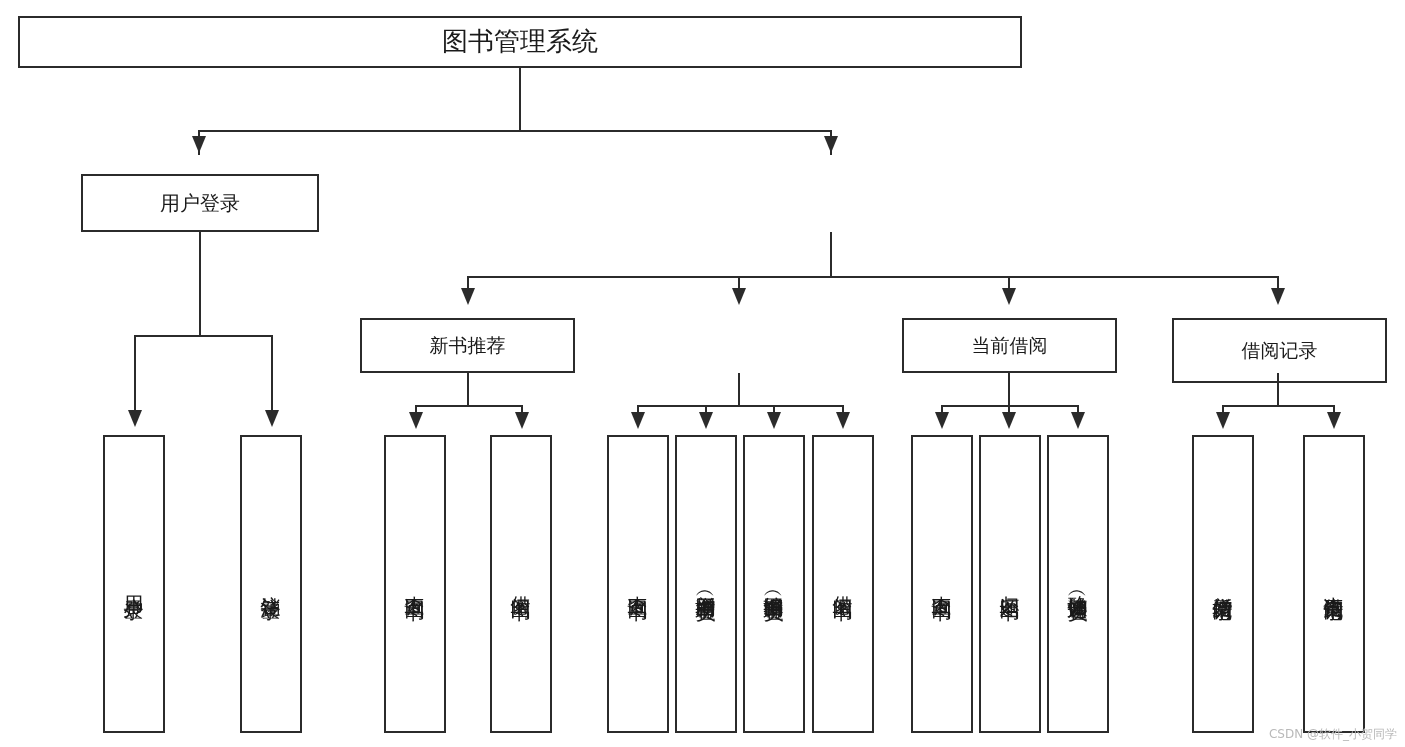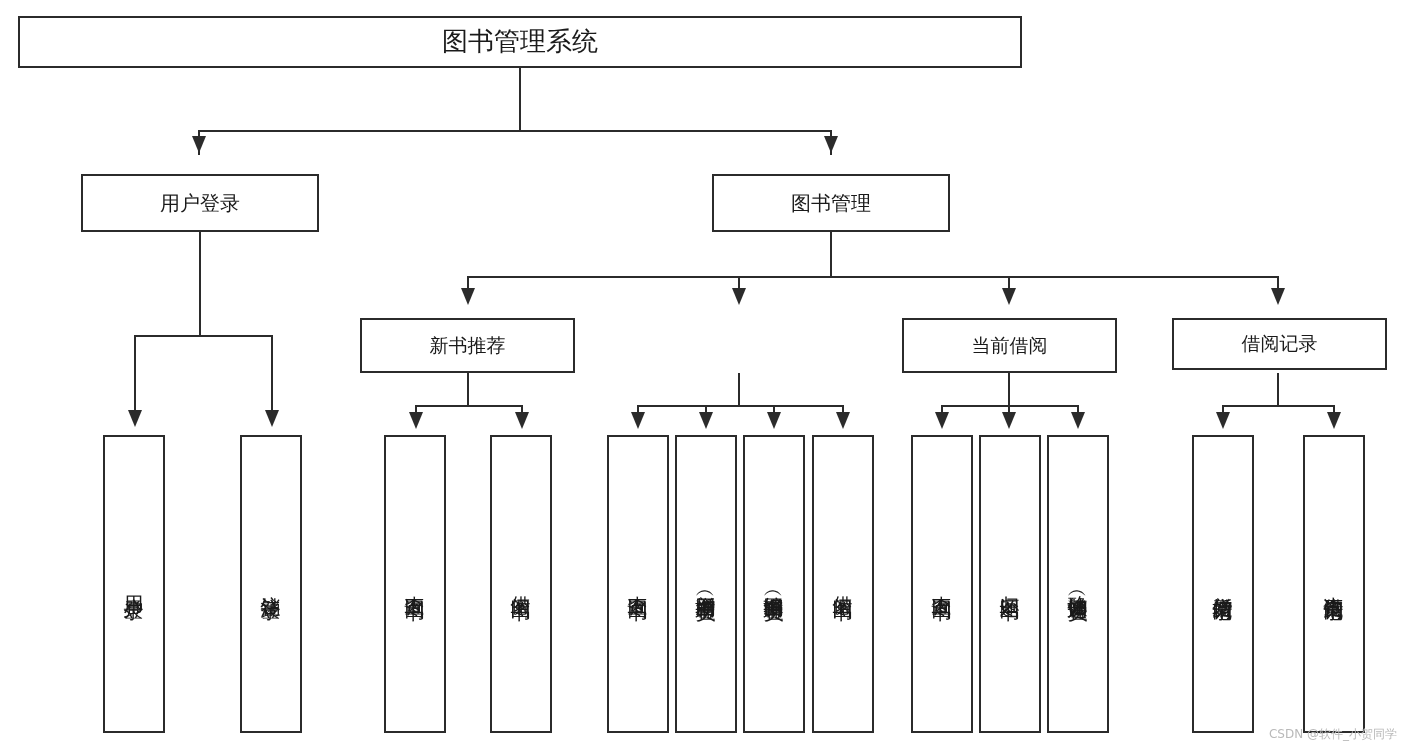--- a/index.html
+++ b/index.html
@@ -93,23 +93,20 @@
   <div class="conn vline" style="left:519px; top:68px; width:2px; height:63px;"></div>
   <div class="conn hline" style="left:198px; top:130px; width:634px; height:2px;"></div>
   <div class="conn vline" style="left:198px; top:130px; width:2px; height:25px;"></div>
   <div class="arrow" style="left:192px; top:136px;"></div>
   <div class="conn vline" style="left:830px; top:130px; width:2px; height:25px;"></div>
   <div class="arrow" style="left:824px; top:136px;"></div>
 
   <div class="node level2" style="left:81px; top:174px; width:238px; height:58px;">
     <span>用户登录</span>
   </div>
-  <div class="node level2" style="left:712px; top:174px; width:238px; height:58px;">
-    <span>图书管理</span>
-  </div>
 
   <div class="conn vline" style="left:199px; top:232px; width:2px; height:104px;"></div>
   <div class="conn hline" style="left:134px; top:335px; width:139px; height:2px;"></div>
   <div class="conn vline" style="left:134px; top:335px; width:2px; height:80px;"></div>
   <div class="arrow" style="left:128px; top:410px;"></div>
   <div class="conn vline" style="left:271px; top:335px; width:2px; height:80px;"></div>
   <div class="arrow" style="left:265px; top:410px;"></div>
 
   <div class="conn vline" style="left:830px; top:232px; width:2px; height:45px;"></div>
   <div class="conn hline" style="left:467px; top:276px; width:811px; height:2px;"></div>
@@ -121,21 +118,21 @@
   <div class="arrow" style="left:1002px; top:288px;"></div>
   <div class="conn vline" style="left:1277px; top:276px; width:2px; height:22px;"></div>
   <div class="arrow" style="left:1271px; top:288px;"></div>
 
   <div class="node level3" style="left:360px; top:318px; width:215px; height:55px;">
     <span>新书推荐</span>
   </div>
   <div class="node level3" style="left:902px; top:318px; width:215px; height:55px;">
     <span>当前借阅</span>
   </div>
-  <div class="node level3" style="left:1172px; top:318px; width:215px; height:52px;">
+  <div class="node level3" style="left:1172px; top:318px; width:215px; height:65px;">
     <span>借阅记录</span>
   </div>
 
   <div class="conn vline" style="left:467px; top:373px; width:2px; height:33px;"></div>
   <div class="conn hline" style="left:415px; top:405px; width:108px; height:2px;"></div>
   <div class="conn vline" style="left:415px; top:405px; width:2px; height:12px;"></div>
   <div class="arrow" style="left:409px; top:412px;"></div>
   <div class="conn vline" style="left:521px; top:405px; width:2px; height:12px;"></div>
   <div class="arrow" style="left:515px; top:412px;"></div>
 

